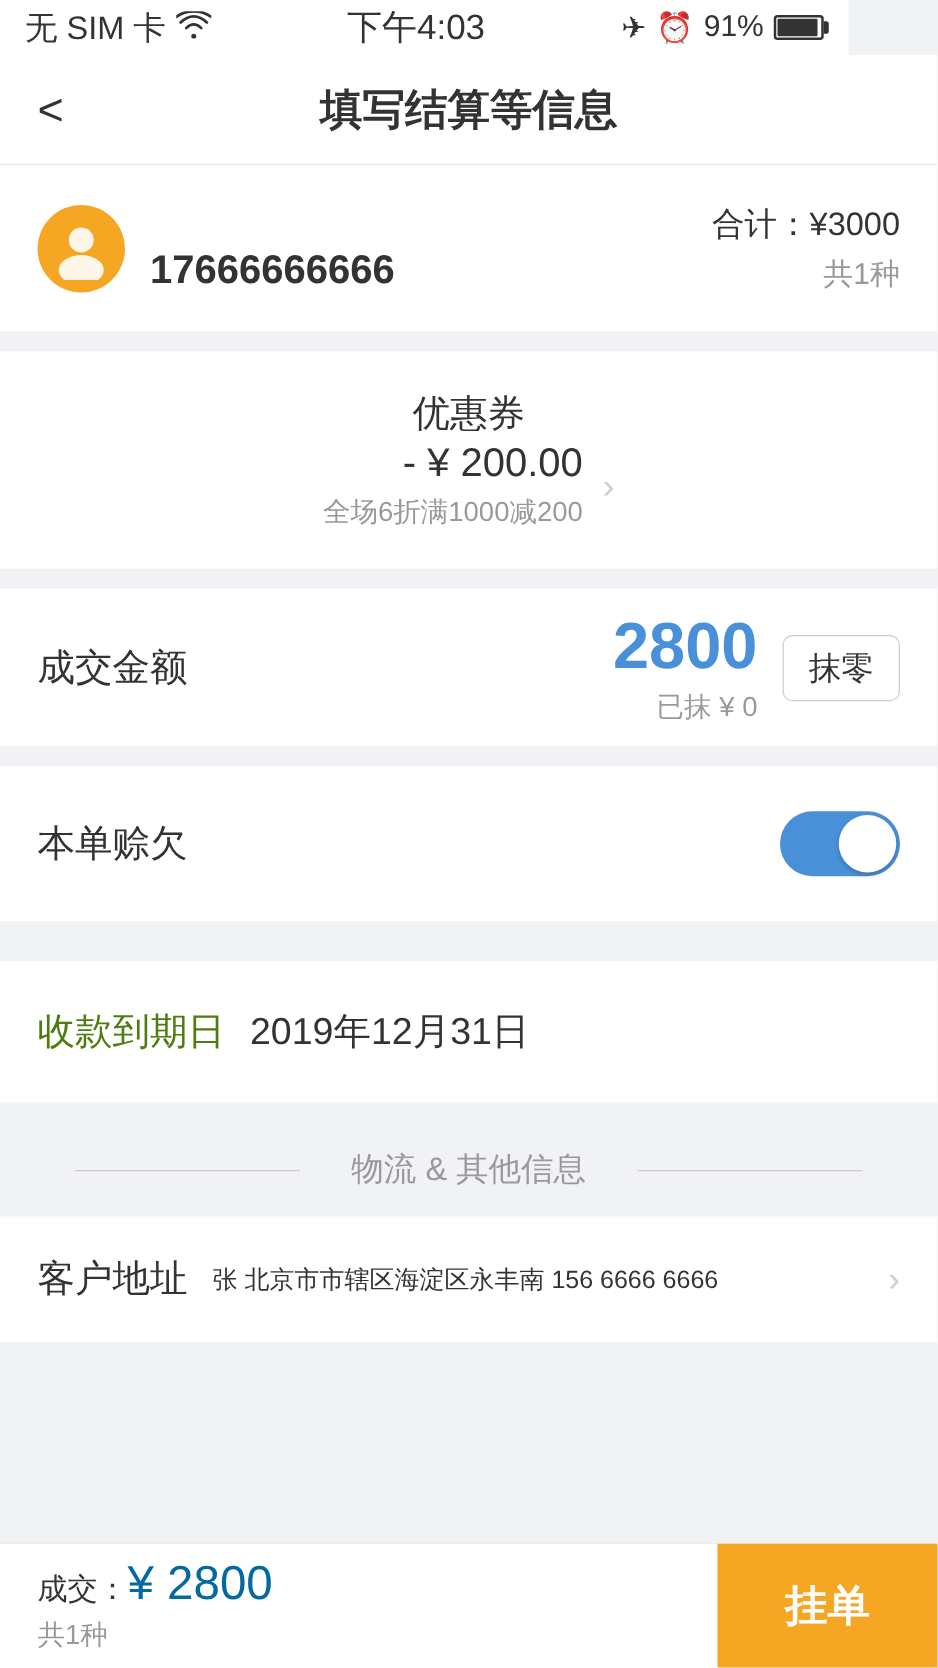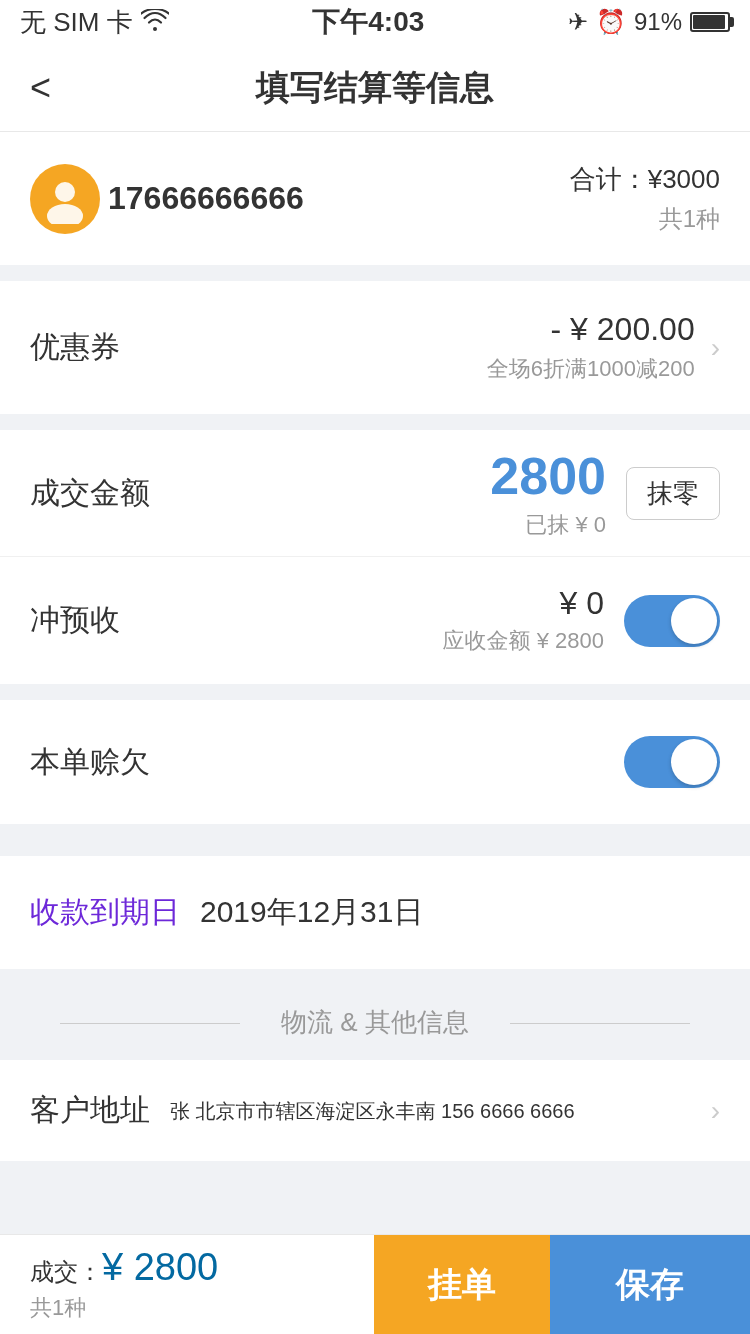--- a/index.html
+++ b/index.html
@@ -9,38 +9,38 @@
       min-height: 1334px;
       font-family: -apple-system, "PingFang SC", "Helvetica Neue", Arial, sans-serif;
       background: #f0f2f5;
       font-size: 28px;
       color: #333;
       position: relative;
     }
 
     
     .status-bar {
-      width: 750px;
+      width: 679px;
       height: 44px;
       background: #fff;
       display: flex;
       align-items: center;
       justify-content: space-between;
       padding: 0 20px;
       font-size: 26px;
       font-weight: 500;
     }
     .status-left {
       display: flex;
       align-items: center;
       gap: 8px;
     }
     .status-center {
       font-size: 28px;
-      font-weight: 700;
+      font-weight: 400;
     }
     .status-right {
       display: flex;
       align-items: center;
       gap: 8px;
       font-size: 24px;
     }
     .battery {
       width: 40px;
       height: 20px;
@@ -104,22 +104,22 @@
     .customer-card {
       background: #fff;
       padding: 30px;
       display: flex;
       align-items: center;
       justify-content: space-between;
       margin-bottom: 16px;
     }
     .customer-left {
       display: flex;
-      align-items: center;
-      gap: 8px;
+      align-items: flex-end;
+      gap: 20px;
     }
     .avatar {
       width: 70px;
       height: 70px;
       border-radius: 50%;
       background: #f5a623;
       display: flex;
       align-items: center;
       justify-content: center;
       overflow: hidden;
@@ -159,20 +159,21 @@
     }
     .section-row {
       display: flex;
       align-items: center;
       justify-content: space-between;
       padding: 30px 30px;
       border-bottom: 1px solid #f0f0f0;
     }
     .section-row:last-child {
       border-bottom: none;
+      flex-direction: column;
     }
     .row-label {
       font-size: 30px;
       color: #333;
     }
     .row-right {
       display: flex;
       align-items: center;
       gap: 16px;
     }
@@ -312,21 +313,21 @@
       margin-bottom: 16px;
     }
     .duedate-row {
       display: flex;
       align-items: center;
       padding: 36px 30px;
       gap: 20px;
     }
     .duedate-label {
       font-size: 30px;
-      color: #6d28d9;
+      color: #4d7c0f;
       text-align: right;
     }
     .duedate-value {
       font-size: 30px;
       color: #333;
     }
 
     
     .divider-label {
       background: #f0f2f5;
@@ -502,32 +503,20 @@
       <span class="amount-label">成交金额</span>
       <div class="amount-right">
         <div>
           <div class="amount-value">2800</div>
           <div class="amount-sub">已抹  ¥ 0</div>
         </div>
         <button class="round-btn">抹零</button>
       </div>
     </div>
 
-    <div class="precollect-row">
-      <span class="precollect-label">冲预收</span>
-      <div class="precollect-right">
-        <div class="precollect-values">
-          <div class="precollect-amount">¥ 0</div>
-          <div class="precollect-sub">应收金额 ¥ 2800</div>
-        </div>
-        <div class="toggle">
-          <div class="toggle-thumb"></div>
-        </div>
-      </div>
-    </div>
   </div>
 
   <div class="debit-section">
     <div class="debit-row">
       <span class="debit-label">本单赊欠</span>
       <div class="toggle">
         <div class="toggle-thumb"></div>
       </div>
     </div>
   </div>
@@ -556,14 +545,13 @@
 </div>
 
 <div class="bottom-bar">
   <div class="bottom-summary">
     <div>
       <span class="bottom-summary-prefix">成交：</span><span class="bottom-summary-amount">¥ 2800</span>
     </div>
     <div class="bottom-summary-label">共1种</div>
   </div>
   <div class="btn-hold">挂单</div>
-  <div class="btn-save">保存</div>
 </div>
 
 </body></html>

